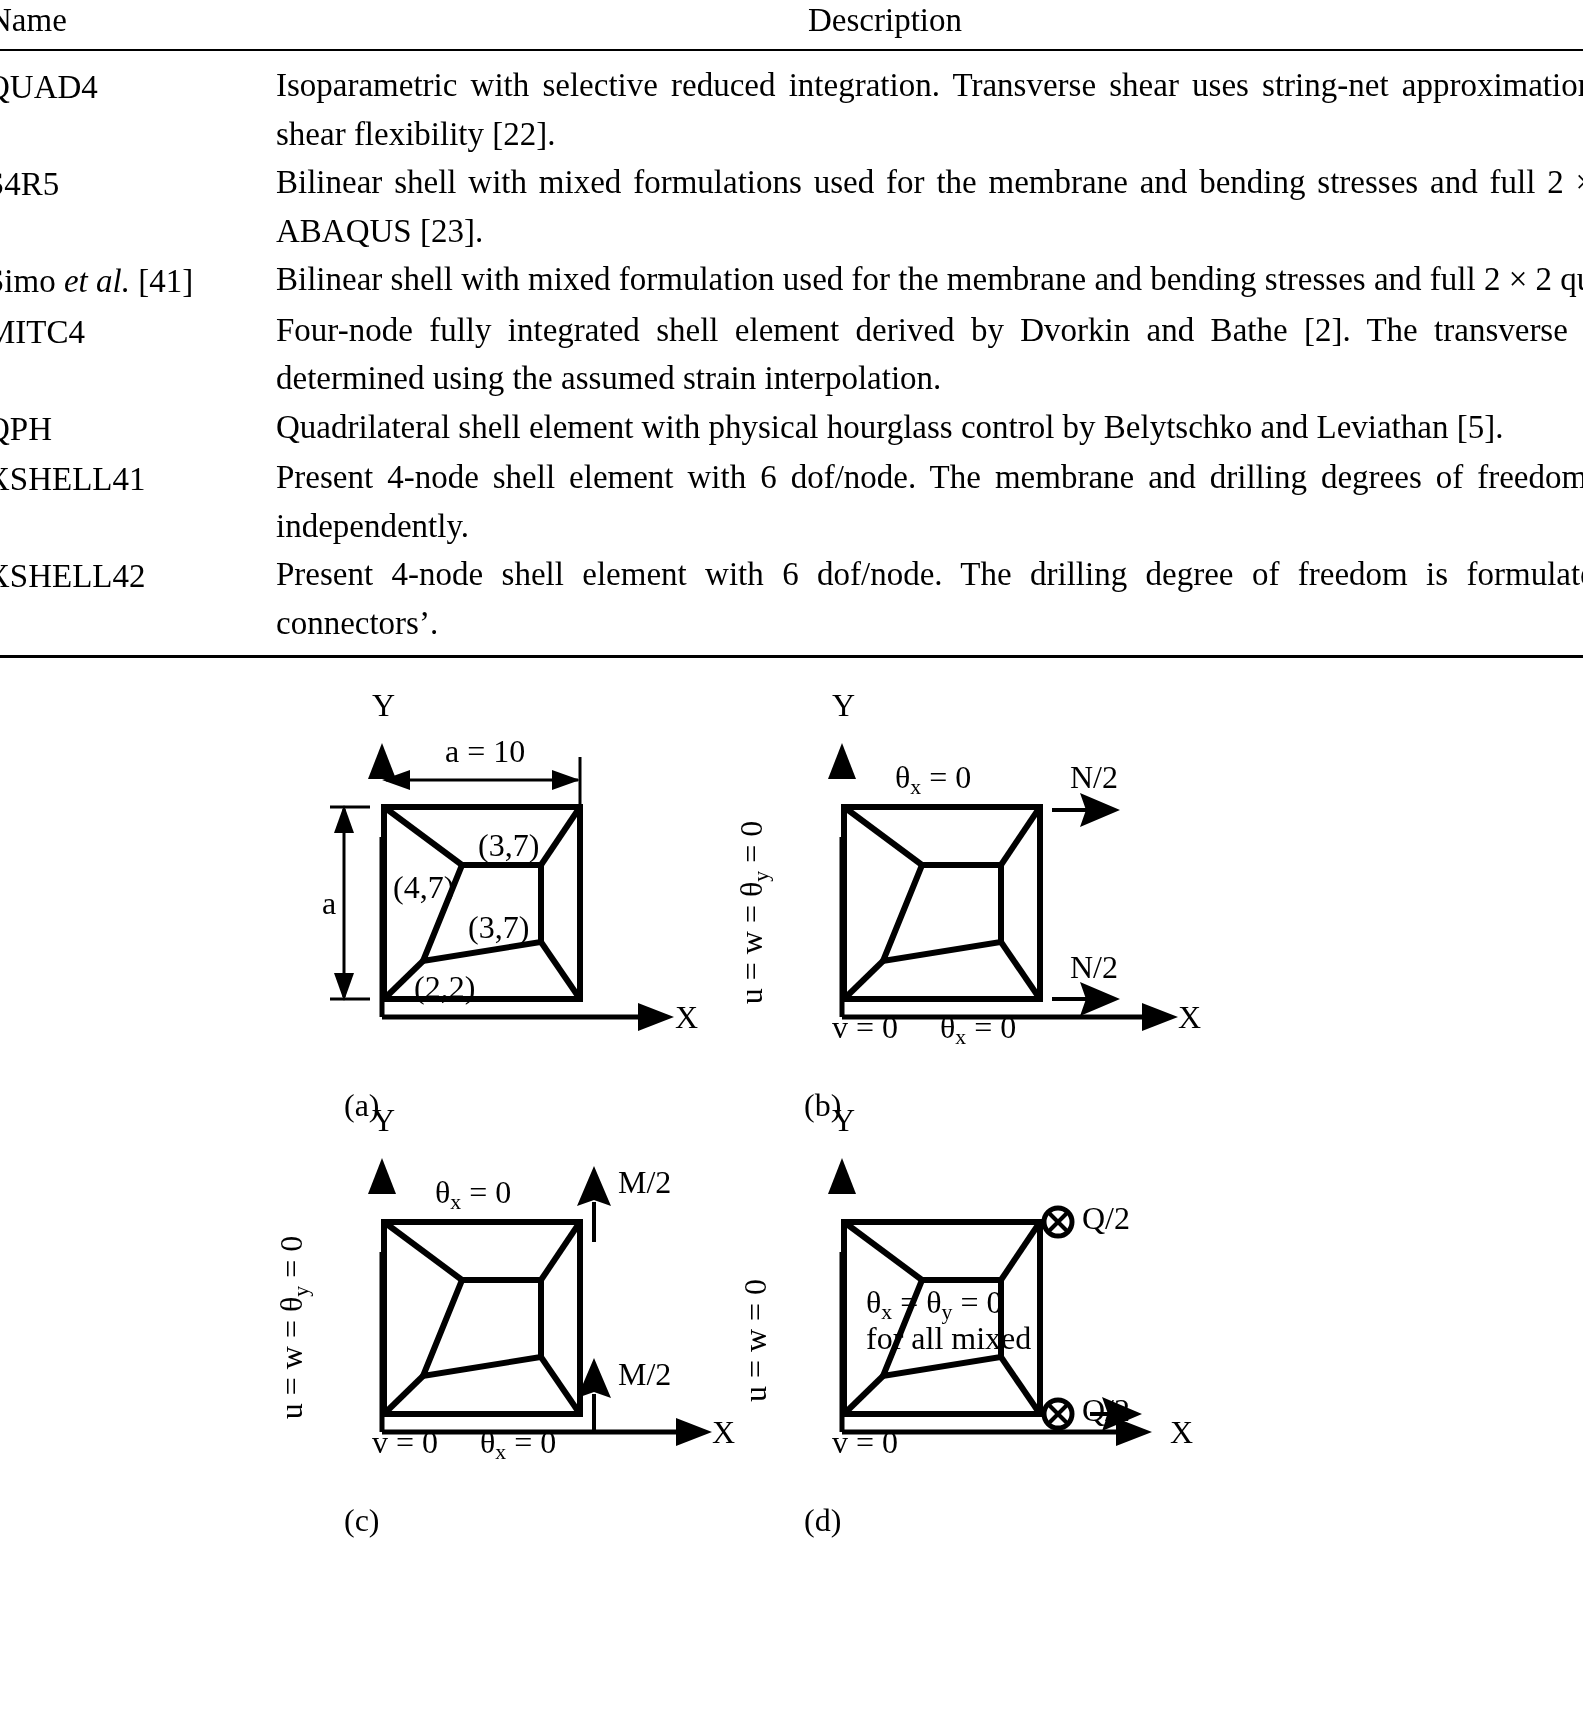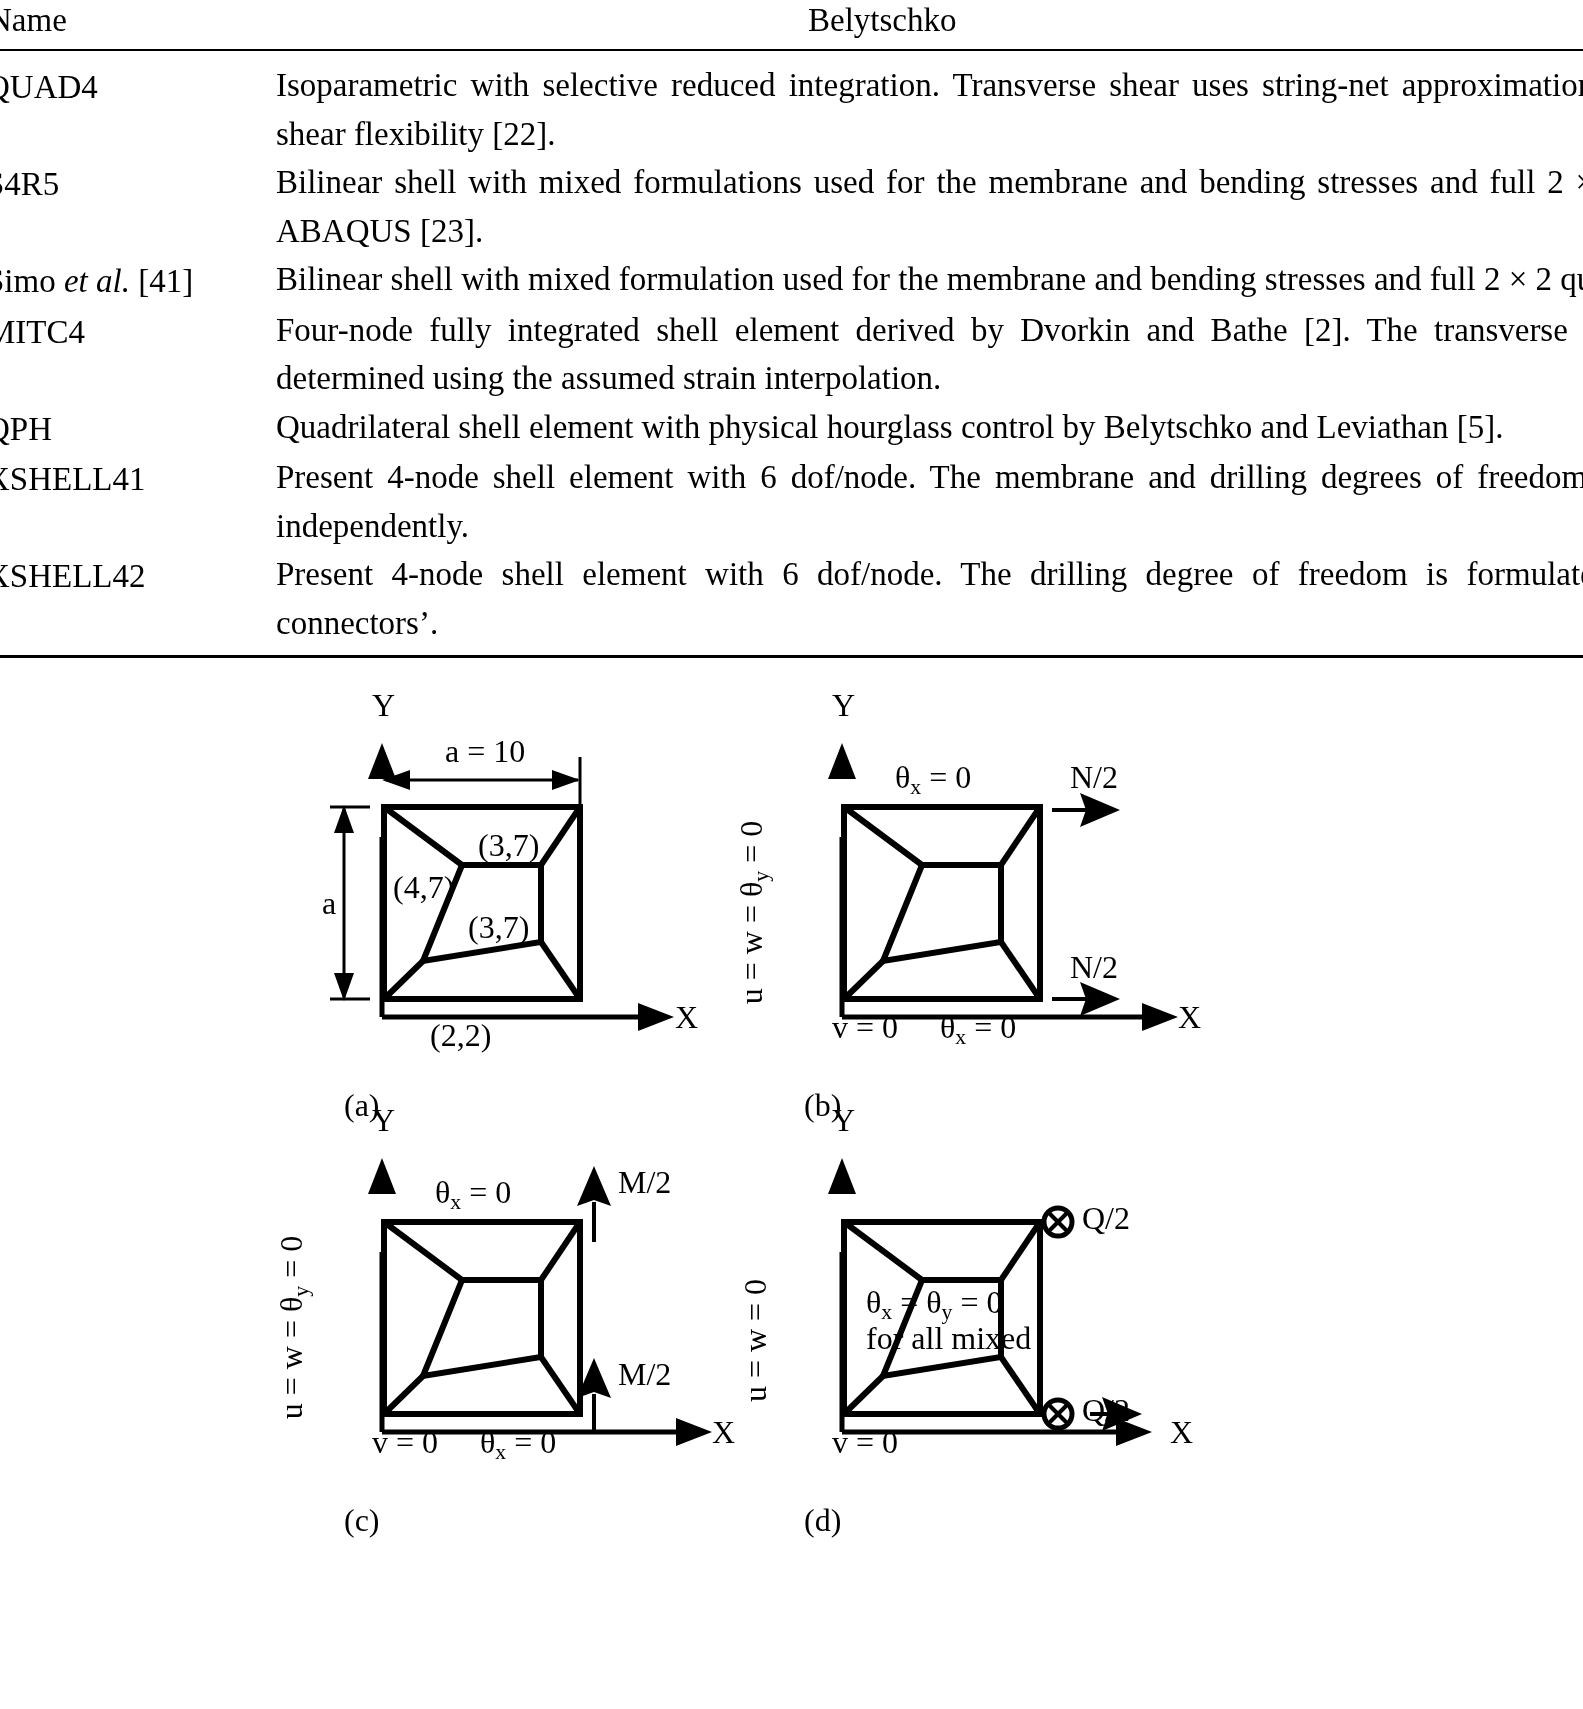--- a/index.html
+++ b/index.html
@@ -32,21 +32,21 @@
   
   .sub{font-size:0.68em;vertical-align:-0.28em;}
 </style>
 </head>
 <body>
 
 <div class="table-wrap">
 
   <div class="thead">
     <div class="th-name">Name</div>
-    <div class="th-desc">Belytschko</div>
+    <div class="th-desc">Description</div>
   </div>
 
   <div class="rule thin"></div>
 
   <div class="rows" id="table-body">
       <div class="trow">
         <div class="td-name">QUAD4</div>
         <div class="td-desc">Isoparametric with selective reduced integration. Transverse shear uses string-net approximation and augmented shear flexibility [22].</div>
       </div>
       <div class="trow">
@@ -109,21 +109,21 @@
       <line x1="250" y1="282" x2="211" y2="225" stroke="#000" stroke-width="6"></line>
       <line x1="54" y1="282" x2="93" y2="244" stroke="#000" stroke-width="6"></line>
     </svg>
     <div class="cap" style="left:42px;top:-30px;">Y</div>
     <div class="cap" style="left:345px;top:282px;">X</div>
     <div class="cap" style="left:115px;top:16px;text-align:right;">a = 10</div>
     <div class="cap" style="left:-8px;top:168px;">a</div>
     <div class="cap" style="left:63px;top:152px;">(4,7)</div>
     <div class="cap" style="left:148px;top:110px;">(3,7)</div>
     <div class="cap" style="left:138px;top:192px;">(3,7)</div>
-    <div class="cap" style="left:100px;top:252px;margin-top:48px;">(2,2)</div>
+    <div class="cap" style="left:84px;top:252px;">(2,2)</div>
     <div class="cap" style="left:14px;top:370px;">(a)</div>
   </div>
 
   <div class="fig" style="left:790px;top:85px;">
     <svg width="420" height="330" viewBox="0 0 420 330">
 
       <line x1="52" y1="120" x2="52" y2="300" stroke="#000" stroke-width="5"></line>
       <polygon points="52,26 38,62 66,62" fill="#000"></polygon>
 
       <line x1="52" y1="300" x2="358" y2="300" stroke="#000" stroke-width="5"></line>

